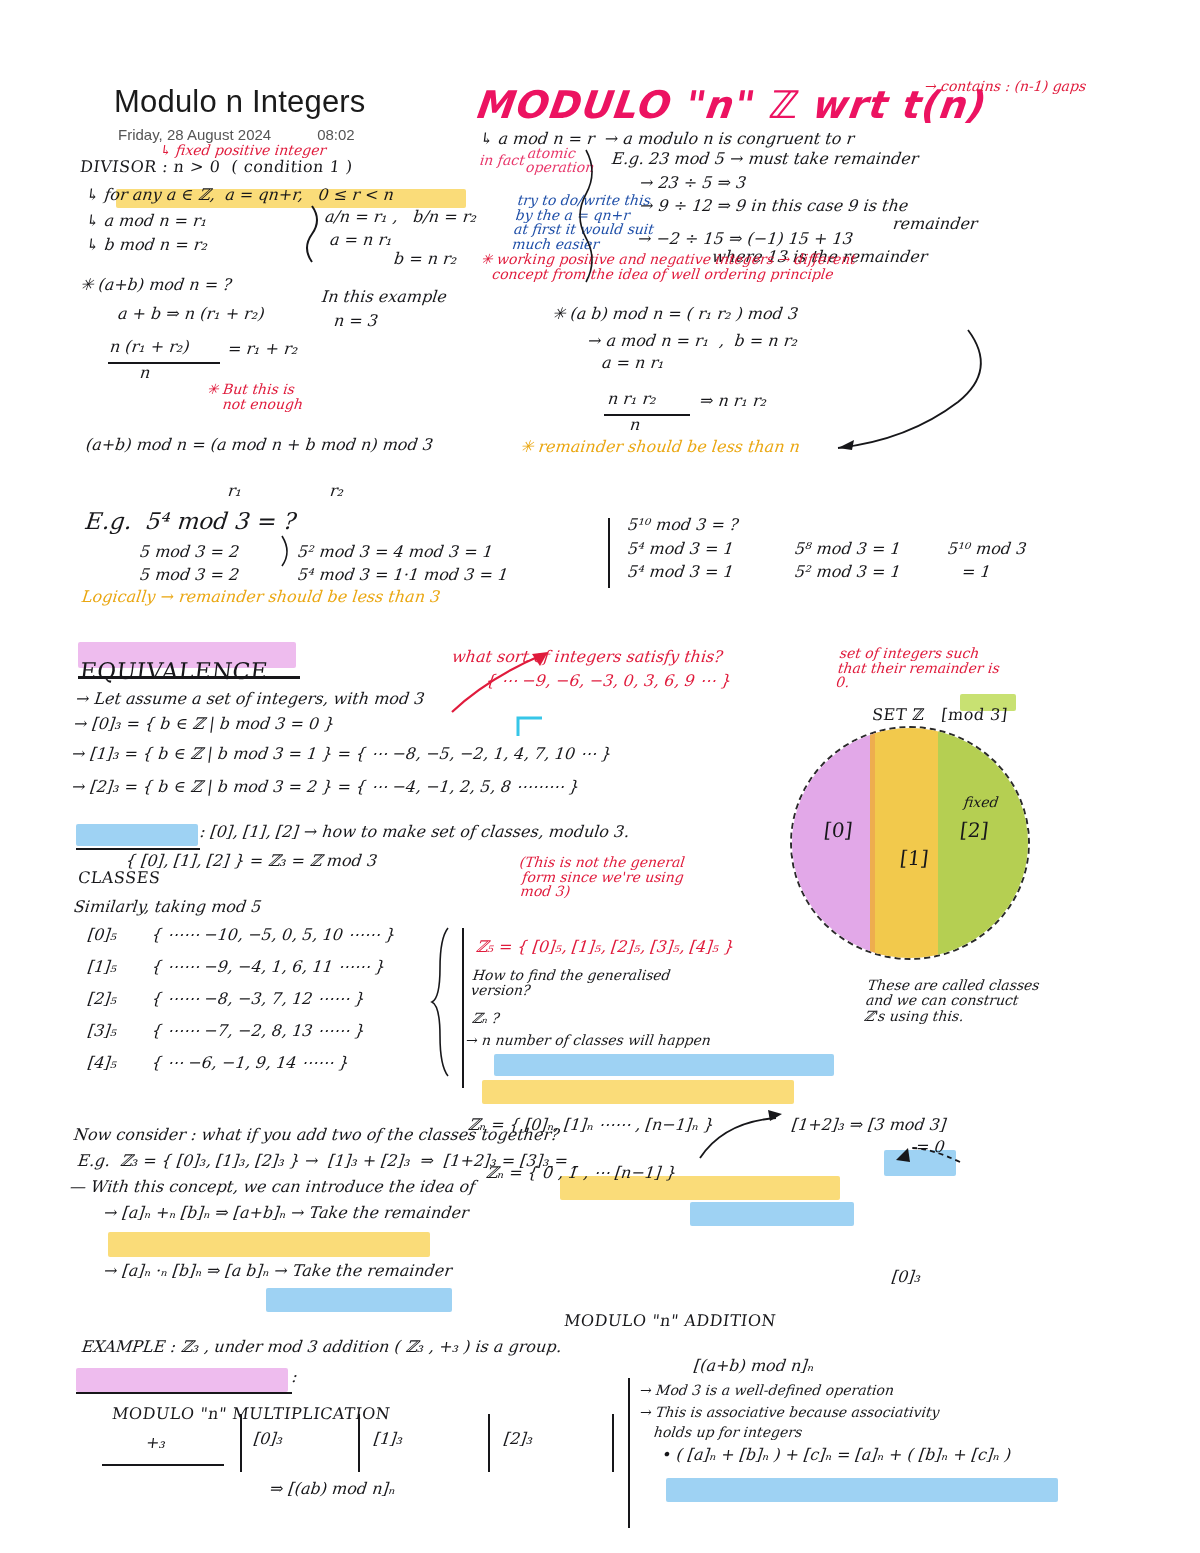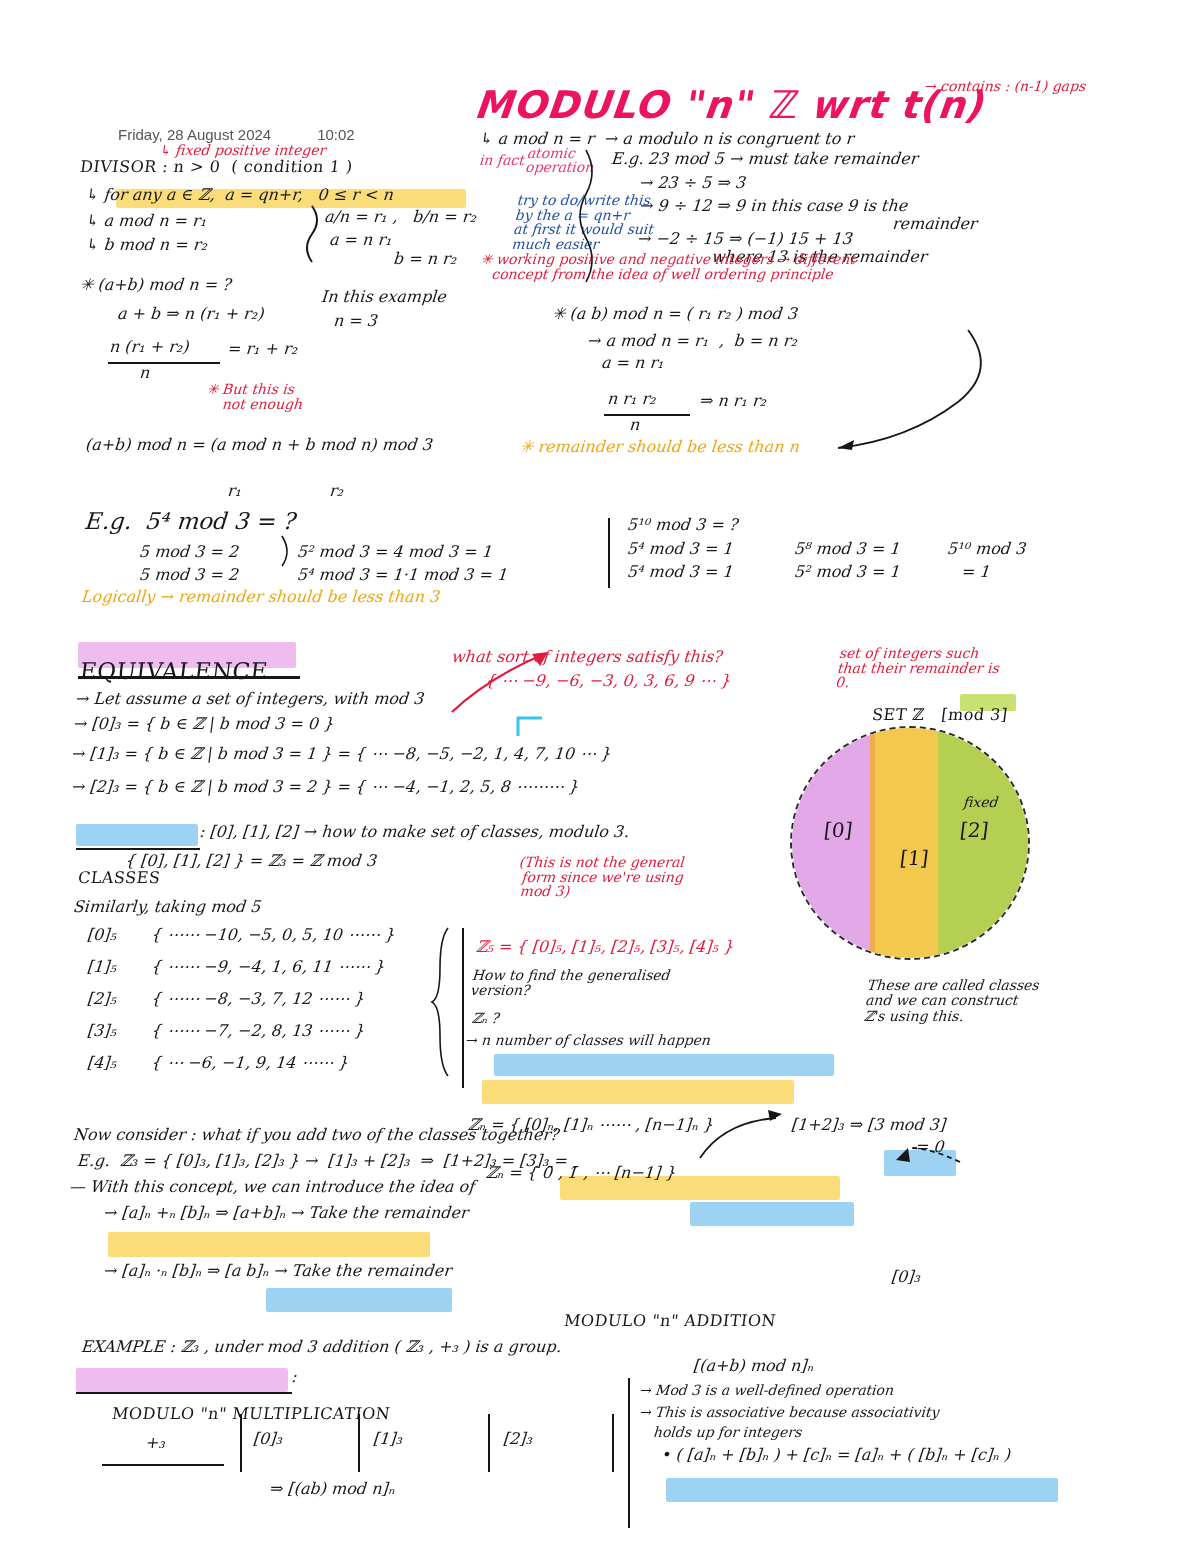--- a/index.html
+++ b/index.html
@@ -73,21 +73,22 @@
   .seglbl{position:absolute;z-index:3;font-family:"DejaVu Serif",serif;font-size:20px;color:#17171a;transform:skewX(-7deg);}
 
   
   svg.overlay{position:absolute;left:0;top:0;width:1200px;height:1553px;pointer-events:none;z-index:3;}
 </style>
 </head>
 <body>
 
 <div class="page">
 
-  <div class="n meta" style="left:118px;top:126px;"><span>Friday, 28 August 2024</span><span class="time">10:02</span></div>
+  <div class="n title" style="left:114px;top:84px;">Modulo n Integers</div>
+  <div class="n meta" style="left:118px;top:126px;"><span>Friday, 28 August 2024</span><span class="time">08:02</span></div>
 
   <div class="n huge" style="left:478px;top:84px;">MODULO "n" ℤ wrt t(n)</div>
   <div class="n ink red xs" style="left:925px;top:78px;">→ contains : (n-1) gaps</div>
 
   <div class="n ink sm" style="left:480px;top:130px;">↳ a mod n = r  → a modulo n is congruent to r</div>
   <div class="n ink redp xs" style="left:480px;top:152px;">in fact</div>
   <div class="n ink redp xs" style="left:527px;top:146px;line-height:1.0;">atomic
 operation</div>
   <div class="n ink sm" style="left:612px;top:150px;">E.g. 23 mod 5 → must take remainder</div>
   <div class="n ink sm" style="left:640px;top:174px;">→ 23 ÷ 5 ⇒ 3</div>

